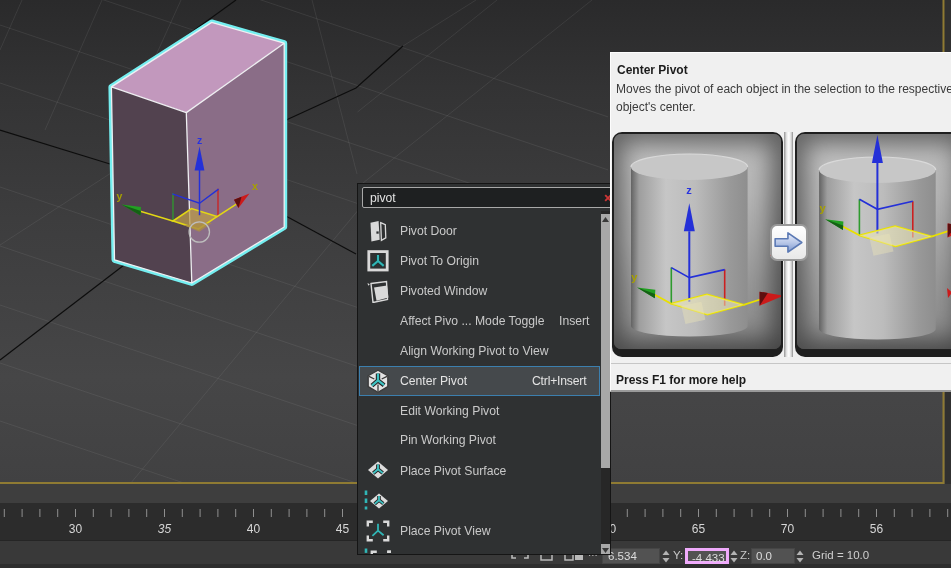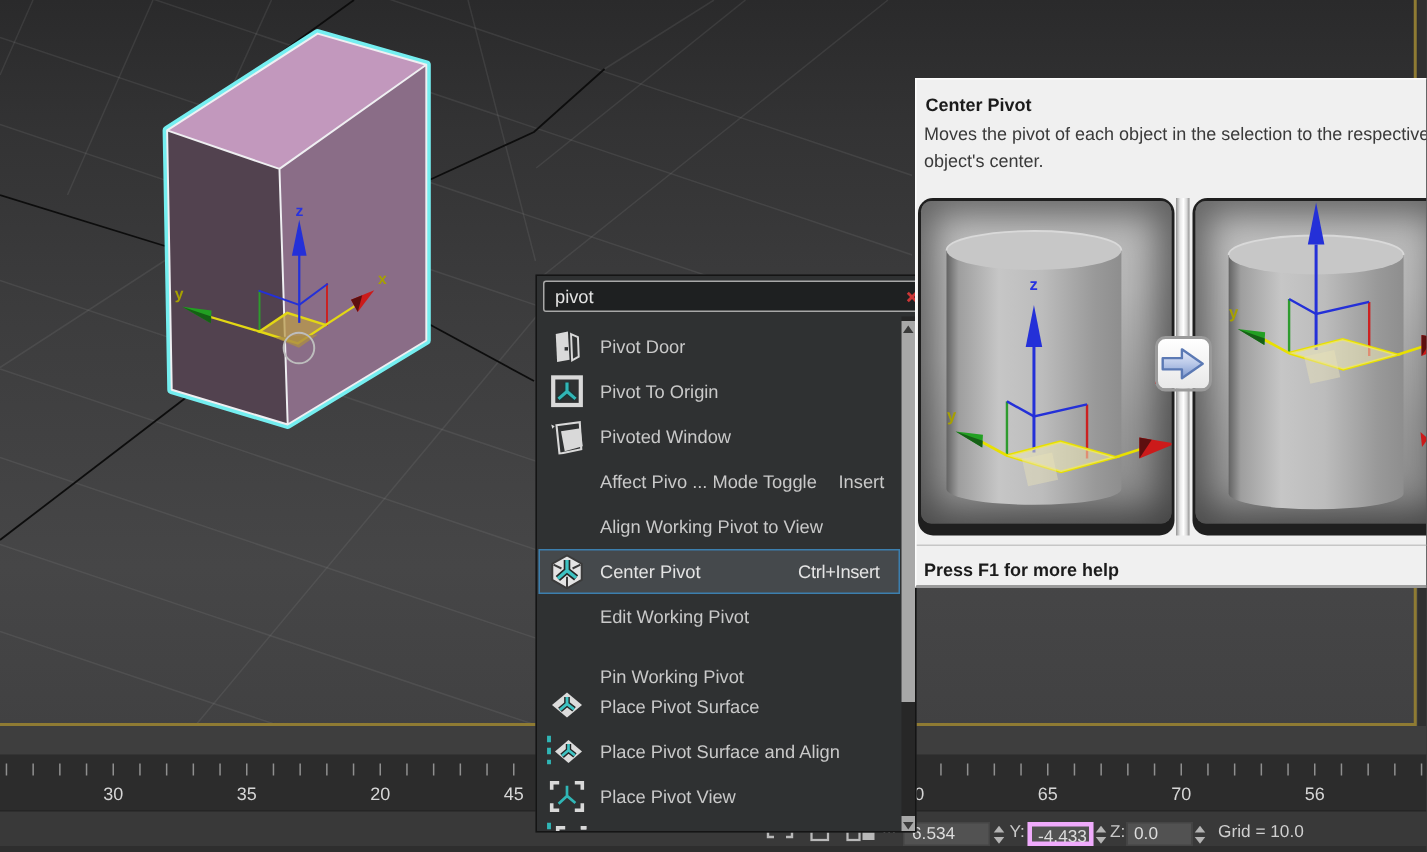--- a/index.html
+++ b/index.html
@@ -86,22 +86,22 @@
 <div class="abs" style="left:0;top:484px;width:951px;height:19px;background:#3e3e3e;"></div>
 <div class="abs" style="left:0;top:503px;width:951px;height:37px;background:#2c2c2c;"></div>
 <svg class="abs" style="left:0;top:508px" width="951" height="32" viewBox="0 0 951 32">
   <g stroke="#8f8f8f" stroke-width="1">
 
     <path id="ticks" d="M4.3 1 V9 M22.1 1 V9 M39.9 1 V9 M57.7 1 V9 M75.5 1 V9 M93.3 1 V9 M111.1 1 V9 M128.9 1 V9 M146.7 1 V9 M164.5 1 V9 M182.3 1 V9 M200.1 1 V9 M217.9 1 V9 M235.7 1 V9 M253.5 1 V9 M271.3 1 V9 M289.1 1 V9 M306.9 1 V9 M324.7 1 V9 M342.5 1 V9 M360.3 1 V9 M378.1 1 V9 M395.9 1 V9 M413.7 1 V9 M431.5 1 V9 M449.3 1 V9 M467.1 1 V9 M484.9 1 V9 M502.7 1 V9 M520.5 1 V9 M538.3 1 V9 M556.1 1 V9 M573.9 1 V9 M591.7 1 V9 M609.5 1 V9 M627.3 1 V9 M645.1 1 V9 M662.9 1 V9 M680.7 1 V9 M698.5 1 V9 M716.3 1 V9 M734.1 1 V9 M751.9 1 V9 M769.7 1 V9 M787.5 1 V9 M805.3 1 V9 M823.1 1 V9 M840.9 1 V9 M858.7 1 V9 M876.5 1 V9 M894.3 1 V9 M912.1 1 V9 M929.9 1 V9 M947.7 1 V9 "></path>
   </g>
 </svg>
 <div class="abs" id="ruler-labels" style="left:0;top:522px;width:951px;height:16px;color:#d6d6d6;font-size:12px;padding-left:12px;">
     <span style="position: absolute; left: 60.5px; top: 0px; width: 30px; text-align: center;">30</span>
-    <span style="position: absolute; left: 149.5px; top: 0px; width: 30px; text-align: center;">35</span>
-    <span style="position: absolute; left: 238.5px; top: 0px; width: 30px; text-align: center;">20</span>
+    <span style="position: absolute; left: 149.5px; top: 0px; width: 30px; text-align: center; font-style: italic;">35</span>
+    <span style="position: absolute; left: 238.5px; top: 0px; width: 30px; text-align: center;">40</span>
     <span style="position: absolute; left: 327.5px; top: 0px; width: 30px; text-align: center;">45</span>
     <span style="position: absolute; left: 416.5px; top: 0px; width: 30px; text-align: center;">50</span>
     <span style="position: absolute; left: 505.5px; top: 0px; width: 30px; text-align: center;">55</span>
     <span style="position: absolute; left: 594.5px; top: 0px; width: 30px; text-align: center;">60</span>
     <span style="position: absolute; left: 683.5px; top: 0px; width: 30px; text-align: center;">65</span>
     <span style="position: absolute; left: 772.5px; top: 0px; width: 30px; text-align: center;">70</span>
     <span style="position: absolute; left: 861.5px; top: 0px; width: 30px; text-align: center;">56</span>
   </div>
 <div class="abs" style="left:0;top:540px;width:951px;height:28px;background:#393939;border-top:1px solid #252525;box-sizing:border-box;"></div>
 <div class="abs" style="left:0;top:564px;width:951px;height:4px;background:#2e2e2e;"></div>
@@ -163,23 +163,22 @@
 
   <div class="abs" style="left:42px;top:40px;">Pivot Door</div>
   <div class="abs" style="left:42px;top:70px;">Pivot To Origin</div>
   <div class="abs" style="left:42px;top:100px;">Pivoted Window</div>
   <div class="abs" style="left:42px;top:130px;">Affect Pivo ... Mode Toggle</div>
   <div class="abs" style="left:201px;top:130px;width:28px;">Insert</div>
   <div class="abs" style="left:42px;top:160px;">Align Working Pivot to View</div>
   <div class="abs" style="left:42px;top:190px;color:#e4e4e4;">Center Pivot</div>
   <div class="abs" style="left:174px;top:190px;color:#e4e4e4;letter-spacing:-0.2px;">Ctrl+Insert</div>
   <div class="abs" style="left:42px;top:220px;">Edit Working Pivot</div>
-  <div class="abs" style="left:42px;top:260px;text-align:center;">Pin Working Pivot</div>
+  <div class="abs" style="left:42px;top:249px;text-align:center;">Pin Working Pivot</div>
   <div class="abs" style="left:42px;top:280px;">Place Pivot Surface</div>
-  <div class="abs" style="left:42px;top:310px;">Place Pivot Surface and Align</div>
   <div class="abs" style="left:42px;top:340px;">Place Pivot View</div>
 
   <svg class="abs" style="left:7px;top:35px" width="26" height="24" viewBox="0 0 26 24">
     <path d="M5.5 3.7 L13.6 2 L14.7 20.8 L6.4 22.4 Z" fill="#d9d9d9"></path>
     <rect x="11.4" y="12.4" width="2.3" height="2.3" fill="#2f3132"></rect>
     <path d="M15.7 3.7 L20.3 5.7 L20.8 18.8 L16.4 21.3 Z" fill="none" stroke="#d9d9d9" stroke-width="1.3"></path>
   </svg>
   <svg class="abs" style="left:7px;top:65px" width="26" height="24" viewBox="0 0 26 24">
     <rect x="3.8" y="2.6" width="18.4" height="18.4" fill="none" stroke="#d9d9d9" stroke-width="2.8"></rect>
     <path d="M13 6 V12 M13 12 L7.3 16.9 M13 12 L18.7 16.9" fill="none" stroke="#1e3535" stroke-width="4.2"></path>

